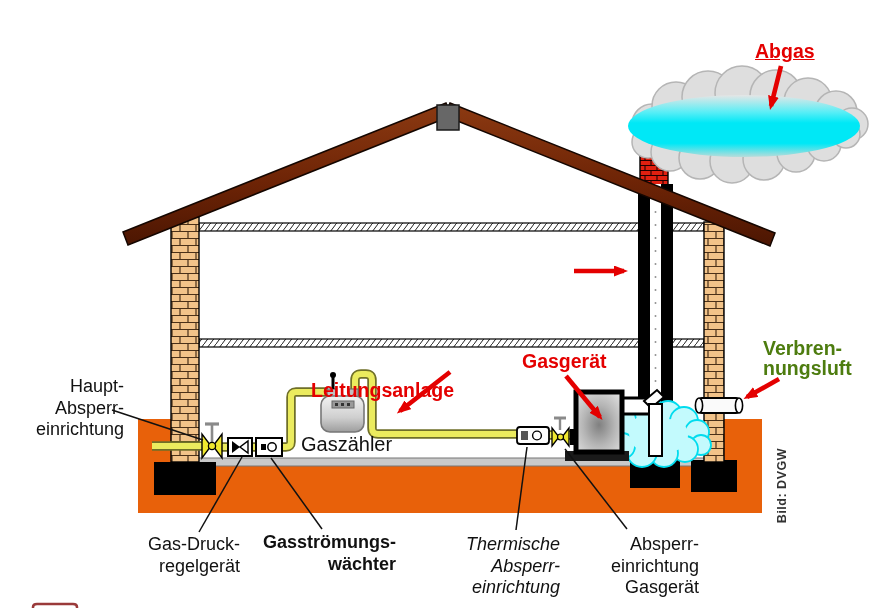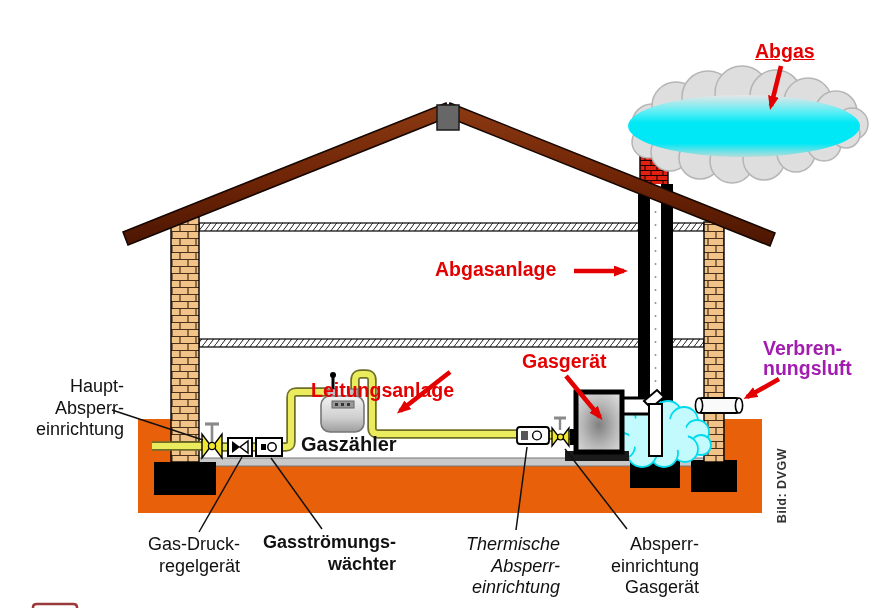--- a/index.html
+++ b/index.html
@@ -5,21 +5,21 @@
   html,body{margin:0;padding:0;background:#fff;}
   #stage{
     position:relative;width:874px;height:608px;background:#fff;overflow:hidden;
     font-family:"Liberation Sans","DejaVu Sans",sans-serif;
   }
   #diagram-svg{position:absolute;left:0;top:0;width:874px;height:608px;}
   .lbl{position:absolute;white-space:pre-line;color:#111;}
   .lbl-black{font-size:18px;line-height:21.5px;text-align:right;}
   .lbl-red{font-size:19.5px;line-height:19.5px;font-weight:bold;color:#e40000;}
   .lbl-haupt{left:36px;top:376px;}
-  .lbl-gaszaehler{left:301px;top:434px;font-size:20px;font-weight:bold;}
+  .lbl-gaszaehler{left:301px;top:434px;font-size:20px;}
   .lbl-gasdruck{left:148px;top:534px;}
   .lbl-gasstroem{left:263px;top:532px;font-weight:bold;}
   .lbl-therm{left:466px;top:534px;font-style:italic;}
   .lbl-absperrg{left:611px;top:534px;}
   .lbl-abgas{left:755px;top:42px;}
   .lbl-abgasanlage{left:435px;top:260px;}
   .lbl-leitungsanlage{left:311px;top:349px;}
   .lbl-gasgeraet{left:522px;top:352px;}
   .lbl-verbrennungsluft{left:763px;top:339px;}
   .lbl-bild{
@@ -260,20 +260,19 @@
   <div class="lbl lbl-black lbl-gasstroem">Gasströmungs-
 wächter</div>
   <div class="lbl lbl-black lbl-therm">Thermische
 Absperr-
 einrichtung</div>
   <div class="lbl lbl-black lbl-absperrg">Absperr-
 einrichtung
 Gasgerät</div>
 
   <div class="lbl lbl-red lbl-abgas" style="color: rgb(228, 0, 0); text-decoration: underline;">Abgas</div>
-  <div class="lbl lbl-red lbl-abgasanlage" style="color: rgb(228, 0, 0);">Abgasanlage</div>
   <div class="lbl lbl-red lbl-leitungsanlage" style="color: rgb(228, 0, 0); margin-top: 32px;">Leitungsanlage</div>
   <div class="lbl lbl-red lbl-gasgeraet" style="color: rgb(228, 0, 0);">Gasgerät</div>
-  <div class="lbl lbl-red lbl-verbrennungsluft" style="color: #a21caf;">Verbren-
+  <div class="lbl lbl-red lbl-verbrennungsluft" style="color: #4d7c0f;">Verbren-
 nungsluft</div>
 
   <div class="lbl lbl-bild">Bild: DVGW</div>
 </div>
 
 </body></html>

